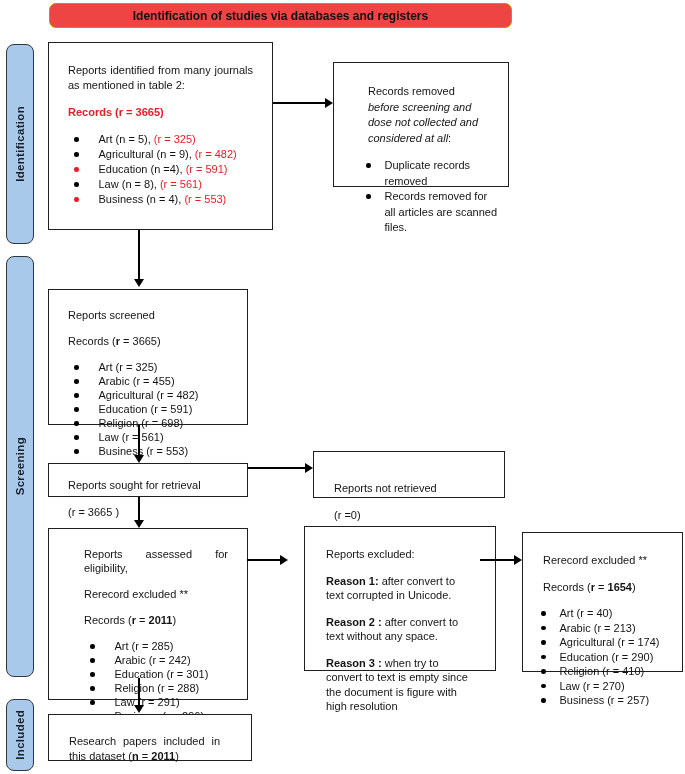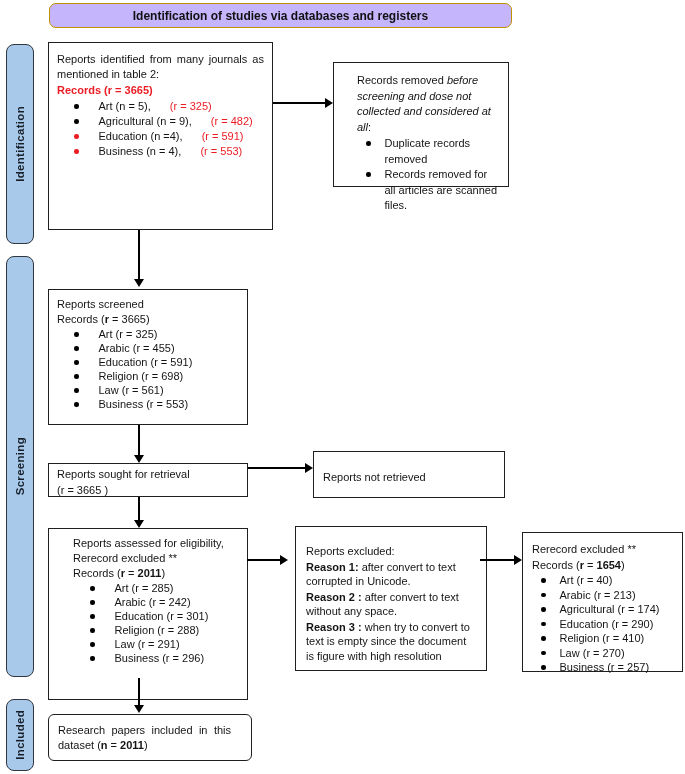--- a/index.html
+++ b/index.html
@@ -2,43 +2,43 @@
 <html><head>
 <meta charset="utf-8">
 <style>
   * { box-sizing: border-box; margin: 0; padding: 0; }
   html,body { background: #ffffff; }
   body { font-family: "Liberation Sans", sans-serif; color: #141414; }
   .canvas { position: relative; width: 685px; height: 774px; background: #fff; overflow: hidden; }
 
   .hdr {
     position: absolute; left: 49px; top: 3px; width: 463px; height: 25px;
-    background: #c4b5fd; border: 1.5px solid #BF9000; border-radius: 7px;
+    background: #ef4444; border: 1.5px solid #BF9000; border-radius: 7px;
     display: flex; align-items: center; justify-content: center;
     font-size: 12px; font-weight: bold; color: #111;
   }
 
   .bar {
     position: absolute; left: 6px; width: 28px;
     background: #A9C9EA; border: 1.5px solid #30373f; border-radius: 8px;
     display: flex; align-items: center; justify-content: center;
   }
   .bar span {
     writing-mode: vertical-rl; transform: rotate(180deg);
     font-weight: bold; font-size: 11.5px; letter-spacing: .3px; color: #17202a;
   }
 
   .box {
     position: absolute; background: #fff; border: 1.5px solid #1f1f1f;
     font-size: 11px; line-height: 15px;
   }
-  .box p { margin: 1px; }
+  .box p { margin: 12px; }
   .just { text-align: justify; }
   .b { font-weight: bold; }
-  .red { color: #EC1C24; margin-left: 16px; }
+  .red { color: #EC1C24; }
   .it { font-style: italic; }
 
   .li { display: flex; align-items: flex-start; }
   .bullet { flex: none; width: 4.5px; height: 4.5px; border-radius: 50%; background: #000; margin: 5px 20px 0 18px; }
   .bullet.red-b { background: #EC1C24; }
   .tight .bullet { margin: 5px 14px 0 10px; }
 
   .screened-box, .assessed-box { line-height: 14px; }
   .rerecord-box { line-height: 14.5px; }
   .excluded-box { line-height: 14.5px; }
@@ -79,20 +79,24 @@
     </div>
     <div class="li">
       <span class="bullet"></span>
       <span><span>Agricultural (n = 9), </span><span class="red">(r = 482)</span></span>
     </div>
     <div class="li">
       <span class="bullet red-b"></span>
       <span><span>Education (n =4), </span><span class="red">(r = 591)</span></span>
     </div>
     <div class="li">
+      <span class="bullet"></span>
+      <span><span>Law (n = 8), </span><span class="red">(r = 561)</span></span>
+    </div>
+    <div class="li">
       <span class="bullet red-b"></span>
       <span><span>Business (n = 4), </span><span class="red">(r = 553)</span></span>
     </div>
   </div>
 
   <div class="box tight" style="left:333px;top:62px;width:176px;height:125px;padding:9px 8px 0 22px;line-height:15.5px;">
     <p><span>Records removed </span><span class="it">before screening and dose not collected and considered at all</span><span>:</span></p>
     <div class="li">
       <span class="bullet"></span>
       <span>Duplicate records removed</span>
@@ -109,20 +113,24 @@
     <div class="li">
         <span class="bullet"></span>
         <span>Art (r = 325)</span>
       </div>
     <div class="li">
         <span class="bullet"></span>
         <span>Arabic (r = 455)</span>
       </div>
     <div class="li">
         <span class="bullet"></span>
+        <span>Agricultural (r = 482)</span>
+      </div>
+    <div class="li">
+        <span class="bullet"></span>
         <span>Education (r = 591)</span>
       </div>
     <div class="li">
         <span class="bullet"></span>
         <span>Religion (r = 698)</span>
       </div>
     <div class="li">
         <span class="bullet"></span>
         <span>Law (r = 561)</span>
       </div>
@@ -132,20 +140,21 @@
       </div>
   </div>
 
   <div class="box" style="left:48px;top:463px;width:200px;height:34px;padding:2px 7px;">
     <p>Reports sought for retrieval</p>
     <p>(r = 3665 )</p>
   </div>
 
   <div class="box" style="left:313px;top:451px;width:192px;height:47px;padding:17px 8px;">
     <p>Reports not retrieved</p>
+    <p>(r =0)</p>
   </div>
 
   <div class="box assessed-box" style="left:48px;top:528px;width:200px;height:172px;padding:6px 7px 0 23px;">
     <p class="just">Reports assessed for eligibility,</p>
     <p>Rerecord excluded **</p>
     <p><span>Records (</span><span class="b">r</span><span> = </span><span class="b">2011</span><span>)</span></p>
     <div class="li">
         <span class="bullet"></span>
         <span>Art (r = 285)</span>
       </div>
@@ -164,21 +173,21 @@
     <div class="li">
         <span class="bullet"></span>
         <span>Law (r = 291)</span>
       </div>
     <div class="li">
         <span class="bullet"></span>
         <span>Business (r = 296)</span>
       </div>
   </div>
 
-  <div class="box excluded-box" style="left:295px;top:526px;width:192px;height:145px;padding:16px 8px 0 9px;">
+  <div class="box excluded-box" style="left:304px;top:526px;width:192px;height:145px;padding:8px 8px 0 9px;">
     <p>Reports excluded:</p>
     <p class="reason"><span class="b">Reason 1:</span><span> after convert to text corrupted in Unicode.</span></p>
     <p class="reason"><span class="b">Reason 2 :</span><span> after convert to text without any space.</span></p>
     <p class="reason"><span class="b">Reason 3 :</span><span> when try to convert to text is empty since the document is figure with high resolution</span></p>
   </div>
 
   <div class="box rerecord-box tight" style="left:522px;top:532px;width:161px;height:140px;padding:8px 6px 0 8px;">
     <p>Rerecord excluded **</p>
     <p><span>Records (</span><span class="b">r</span><span> = </span><span class="b">1654</span><span>)</span></p>
     <div class="li">
@@ -204,21 +213,21 @@
     <div class="li">
         <span class="bullet"></span>
         <span>Law (r = 270)</span>
       </div>
     <div class="li">
         <span class="bullet"></span>
         <span>Business (r = 257)</span>
       </div>
   </div>
 
-  <div class="box just" style="left:48px;top:714px;width:204px;height:47px;padding:7px 19px 0 8px;border-radius:6px;">
+  <div class="box just" style="left:48px;top:714px;width:204px;height:47px;padding:7px 19px 0 8px;">
     <p class="just"><span>Research papers included in this dataset (</span><span class="b">n</span><span> = </span><span class="b">2011</span><span>)</span></p>
   </div>
 
   <div class="line" style="left:138px;top:230px;width:2px;height:49px;"></div>
   <div class="head-down" style="left:134px;top:279px;"></div>
 
   <div class="line" style="left:273px;top:102px;width:52px;height:2px;"></div>
   <div class="head-right" style="left:325px;top:98px;"></div>
 
   <div class="line" style="left:138px;top:425px;width:2px;height:31px;"></div>

